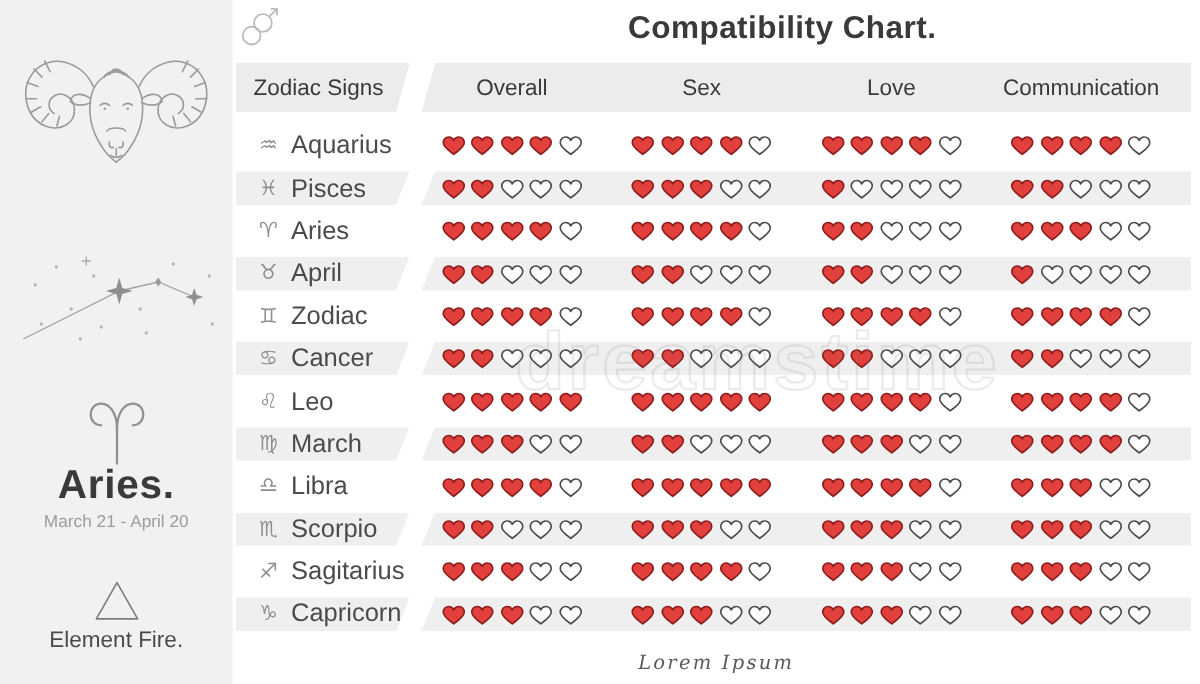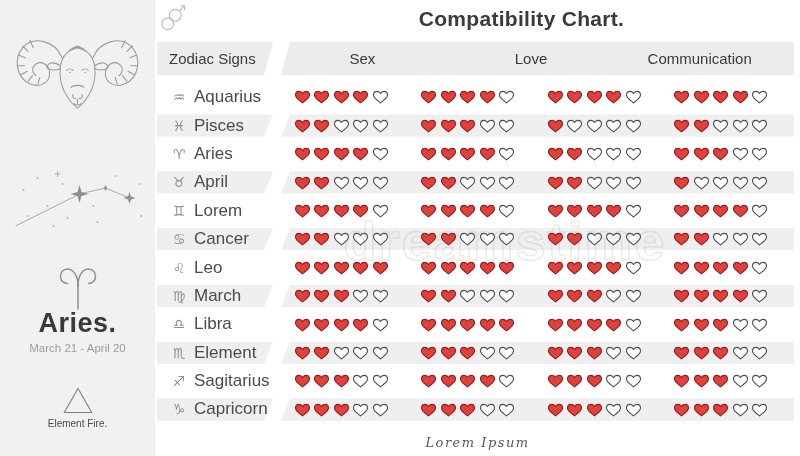--- a/index.html
+++ b/index.html
@@ -11,21 +11,21 @@
   .sidebar svg{display:block;}
   .ram{position:absolute;top:26px;left:10px;}
   .constellation{position:absolute;top:166px;left:7px;}
   .sign-symbol{position:absolute;top:266px;left:58px;}
   .sign-name{position:absolute;top:308px;left:0;width:155px;text-align:center;
              font-size:27px;font-weight:700;color:var(--title_text,#3a3a3a);letter-spacing:.5px;}
   .date-range{position:absolute;top:342px;left:0;width:155px;text-align:center;
               font-size:11.5px;color:var(--muted_text,#9c9c9c);}
   .element-icon{position:absolute;top:385px;left:60px;}
   .element-label{position:absolute;top:418px;left:0;width:155px;text-align:center;
-                 font-size:10px;color:var(--label_text,#4b4b4b);}
+                 font-size:15px;color:var(--label_text,#4b4b4b);}
 
   
   .main{position:absolute;left:155px;top:0;width:645px;height:456px;}
   .title-bar{position:relative;height:40px;}
   .gender-icon{position:absolute;left:2px;top:4px;}
   .page-title{position:absolute;left:0;top:7px;width:100%;text-align:center;
               font-size:21px;font-weight:700;color:var(--title_text,#3a3a3a);letter-spacing:.3px;padding-left:44px;}
 
   .head-band,.row{position:relative;}
   .head-band{height:33px;margin:2px 6px 0 2px;}
@@ -129,20 +129,21 @@
       </svg>
       <div class="page-title">Compatibility Chart.</div>
     </div>
 
     <div class="head-band">
       <div class="band band-left"></div>
         <div class="band band-right"></div>
       <div class="rowline">
         <div class="hcell-name">Zodiac Signs</div>
         <div class="ratings">
+          <div class="hcell">Overall</div>
           <div class="hcell">Sex</div>
           <div class="hcell">Love</div>
           <div class="hcell">Communication</div>
         </div>
       </div>
     </div>
 
     <div id="rows">
         <div class="row">
           <div class="rowline">
@@ -457,21 +458,21 @@
                   <path d="M8.5 13.6 C6 11.6 1.5 9.1 1.5 5.8 C1.5 3.7 3.1 2.1 5.1 2.1 C6.6 2.1 7.9 3 8.5 4.3 C9.1 3 10.4 2.1 11.9 2.1 C13.9 2.1 15.5 3.7 15.5 5.8 C15.5 9.1 11 11.6 8.5 13.6 Z" fill="#fdfdfd" stroke="#4c4c4c" stroke-width="1.1" stroke-linejoin="round"></path>
                 </svg>
               </div>
             </div>
           </div>
         </div>
         <div class="row">
           <div class="rowline">
             <div class="cell-name">
               <span class="glyph">♊</span>
-              <span class="sign-label">Lorem</span>
+              <span class="sign-label">Zodiac</span>
             </div>
             <div class="ratings">
               <div class="rcell">
                 <svg class="heart" width="17" height="15.5" viewBox="0 0 17 15">
                   <path d="M8.5 13.6 C6 11.6 1.5 9.1 1.5 5.8 C1.5 3.7 3.1 2.1 5.1 2.1 C6.6 2.1 7.9 3 8.5 4.3 C9.1 3 10.4 2.1 11.9 2.1 C13.9 2.1 15.5 3.7 15.5 5.8 C15.5 9.1 11 11.6 8.5 13.6 Z" fill="#e2403d" stroke="#8c1f1e" stroke-width="1.1" stroke-linejoin="round"></path>
                 </svg>
                 <svg class="heart" width="17" height="15.5" viewBox="0 0 17 15">
                   <path d="M8.5 13.6 C6 11.6 1.5 9.1 1.5 5.8 C1.5 3.7 3.1 2.1 5.1 2.1 C6.6 2.1 7.9 3 8.5 4.3 C9.1 3 10.4 2.1 11.9 2.1 C13.9 2.1 15.5 3.7 15.5 5.8 C15.5 9.1 11 11.6 8.5 13.6 Z" fill="#e2403d" stroke="#8c1f1e" stroke-width="1.1" stroke-linejoin="round"></path>
                 </svg>
                 <svg class="heart" width="17" height="15.5" viewBox="0 0 17 15">
@@ -853,21 +854,21 @@
               </div>
             </div>
           </div>
         </div>
         <div class="row stripe">
           <div class="band band-left"></div>
           <div class="band band-right"></div>
           <div class="rowline">
             <div class="cell-name">
               <span class="glyph">♏</span>
-              <span class="sign-label">Element</span>
+              <span class="sign-label">Scorpio</span>
             </div>
             <div class="ratings">
               <div class="rcell">
                 <svg class="heart" width="17" height="15.5" viewBox="0 0 17 15">
                   <path d="M8.5 13.6 C6 11.6 1.5 9.1 1.5 5.8 C1.5 3.7 3.1 2.1 5.1 2.1 C6.6 2.1 7.9 3 8.5 4.3 C9.1 3 10.4 2.1 11.9 2.1 C13.9 2.1 15.5 3.7 15.5 5.8 C15.5 9.1 11 11.6 8.5 13.6 Z" fill="#e2403d" stroke="#8c1f1e" stroke-width="1.1" stroke-linejoin="round"></path>
                 </svg>
                 <svg class="heart" width="17" height="15.5" viewBox="0 0 17 15">
                   <path d="M8.5 13.6 C6 11.6 1.5 9.1 1.5 5.8 C1.5 3.7 3.1 2.1 5.1 2.1 C6.6 2.1 7.9 3 8.5 4.3 C9.1 3 10.4 2.1 11.9 2.1 C13.9 2.1 15.5 3.7 15.5 5.8 C15.5 9.1 11 11.6 8.5 13.6 Z" fill="#e2403d" stroke="#8c1f1e" stroke-width="1.1" stroke-linejoin="round"></path>
                 </svg>
                 <svg class="heart" width="17" height="15.5" viewBox="0 0 17 15">

